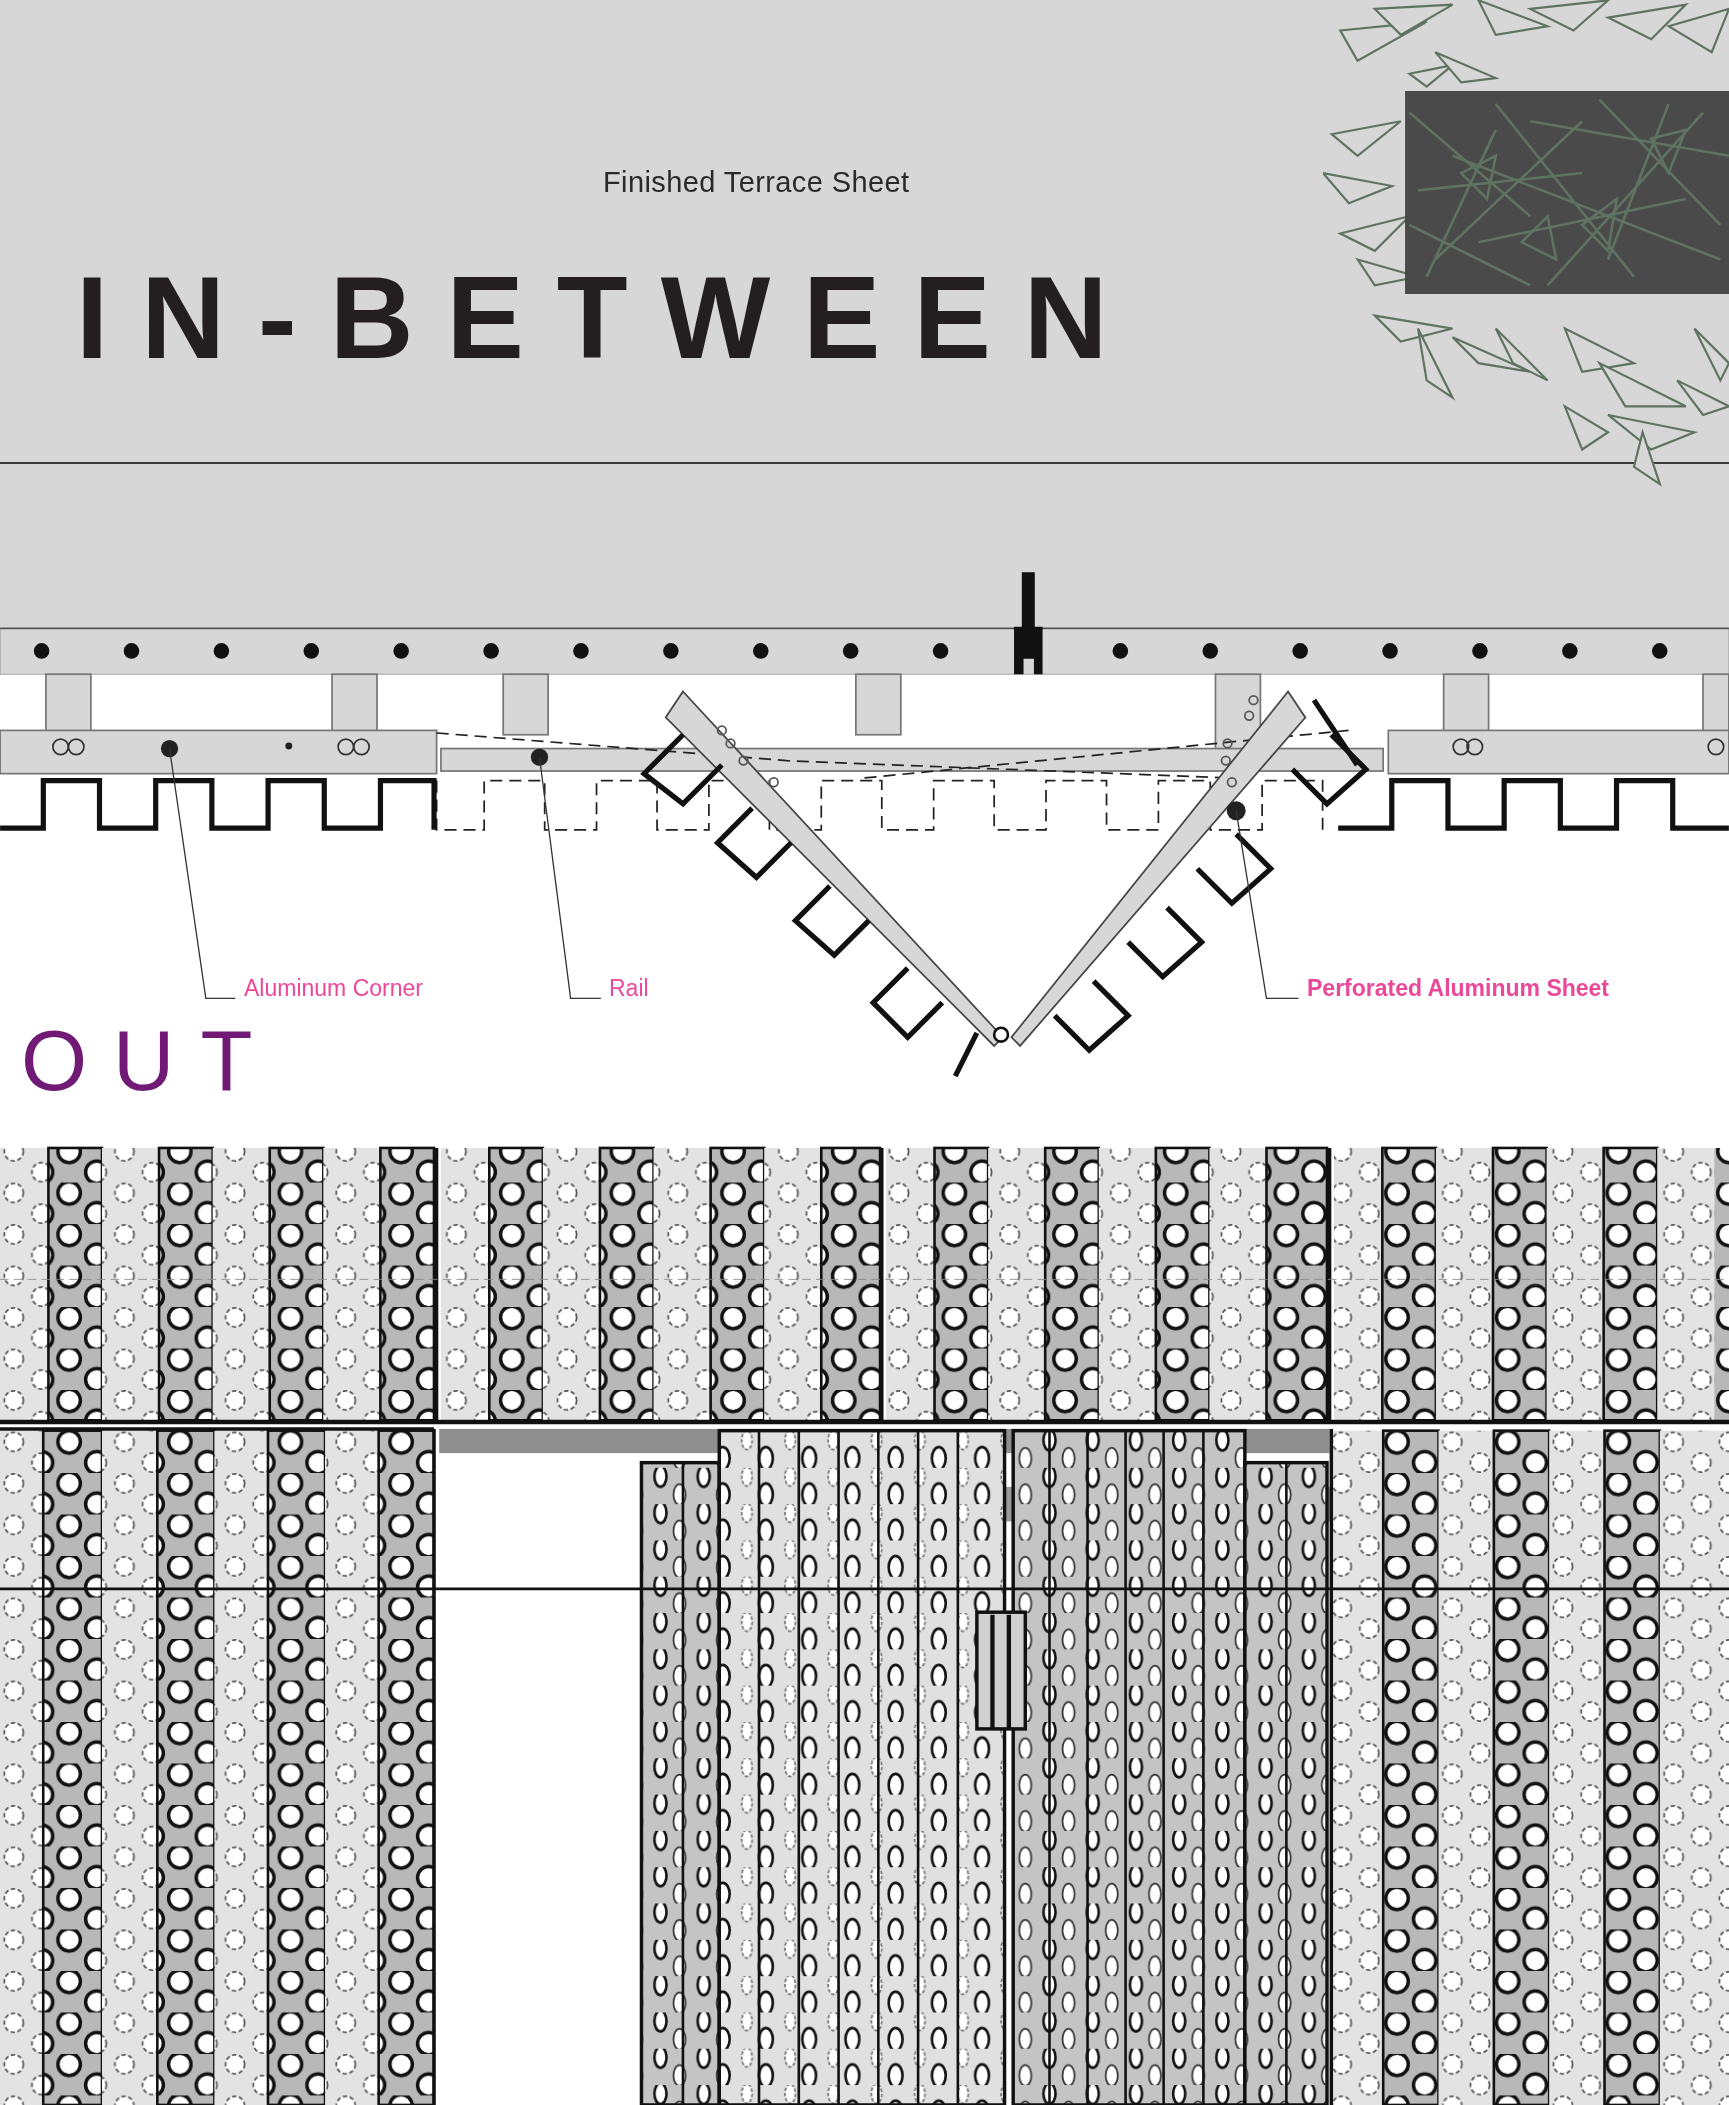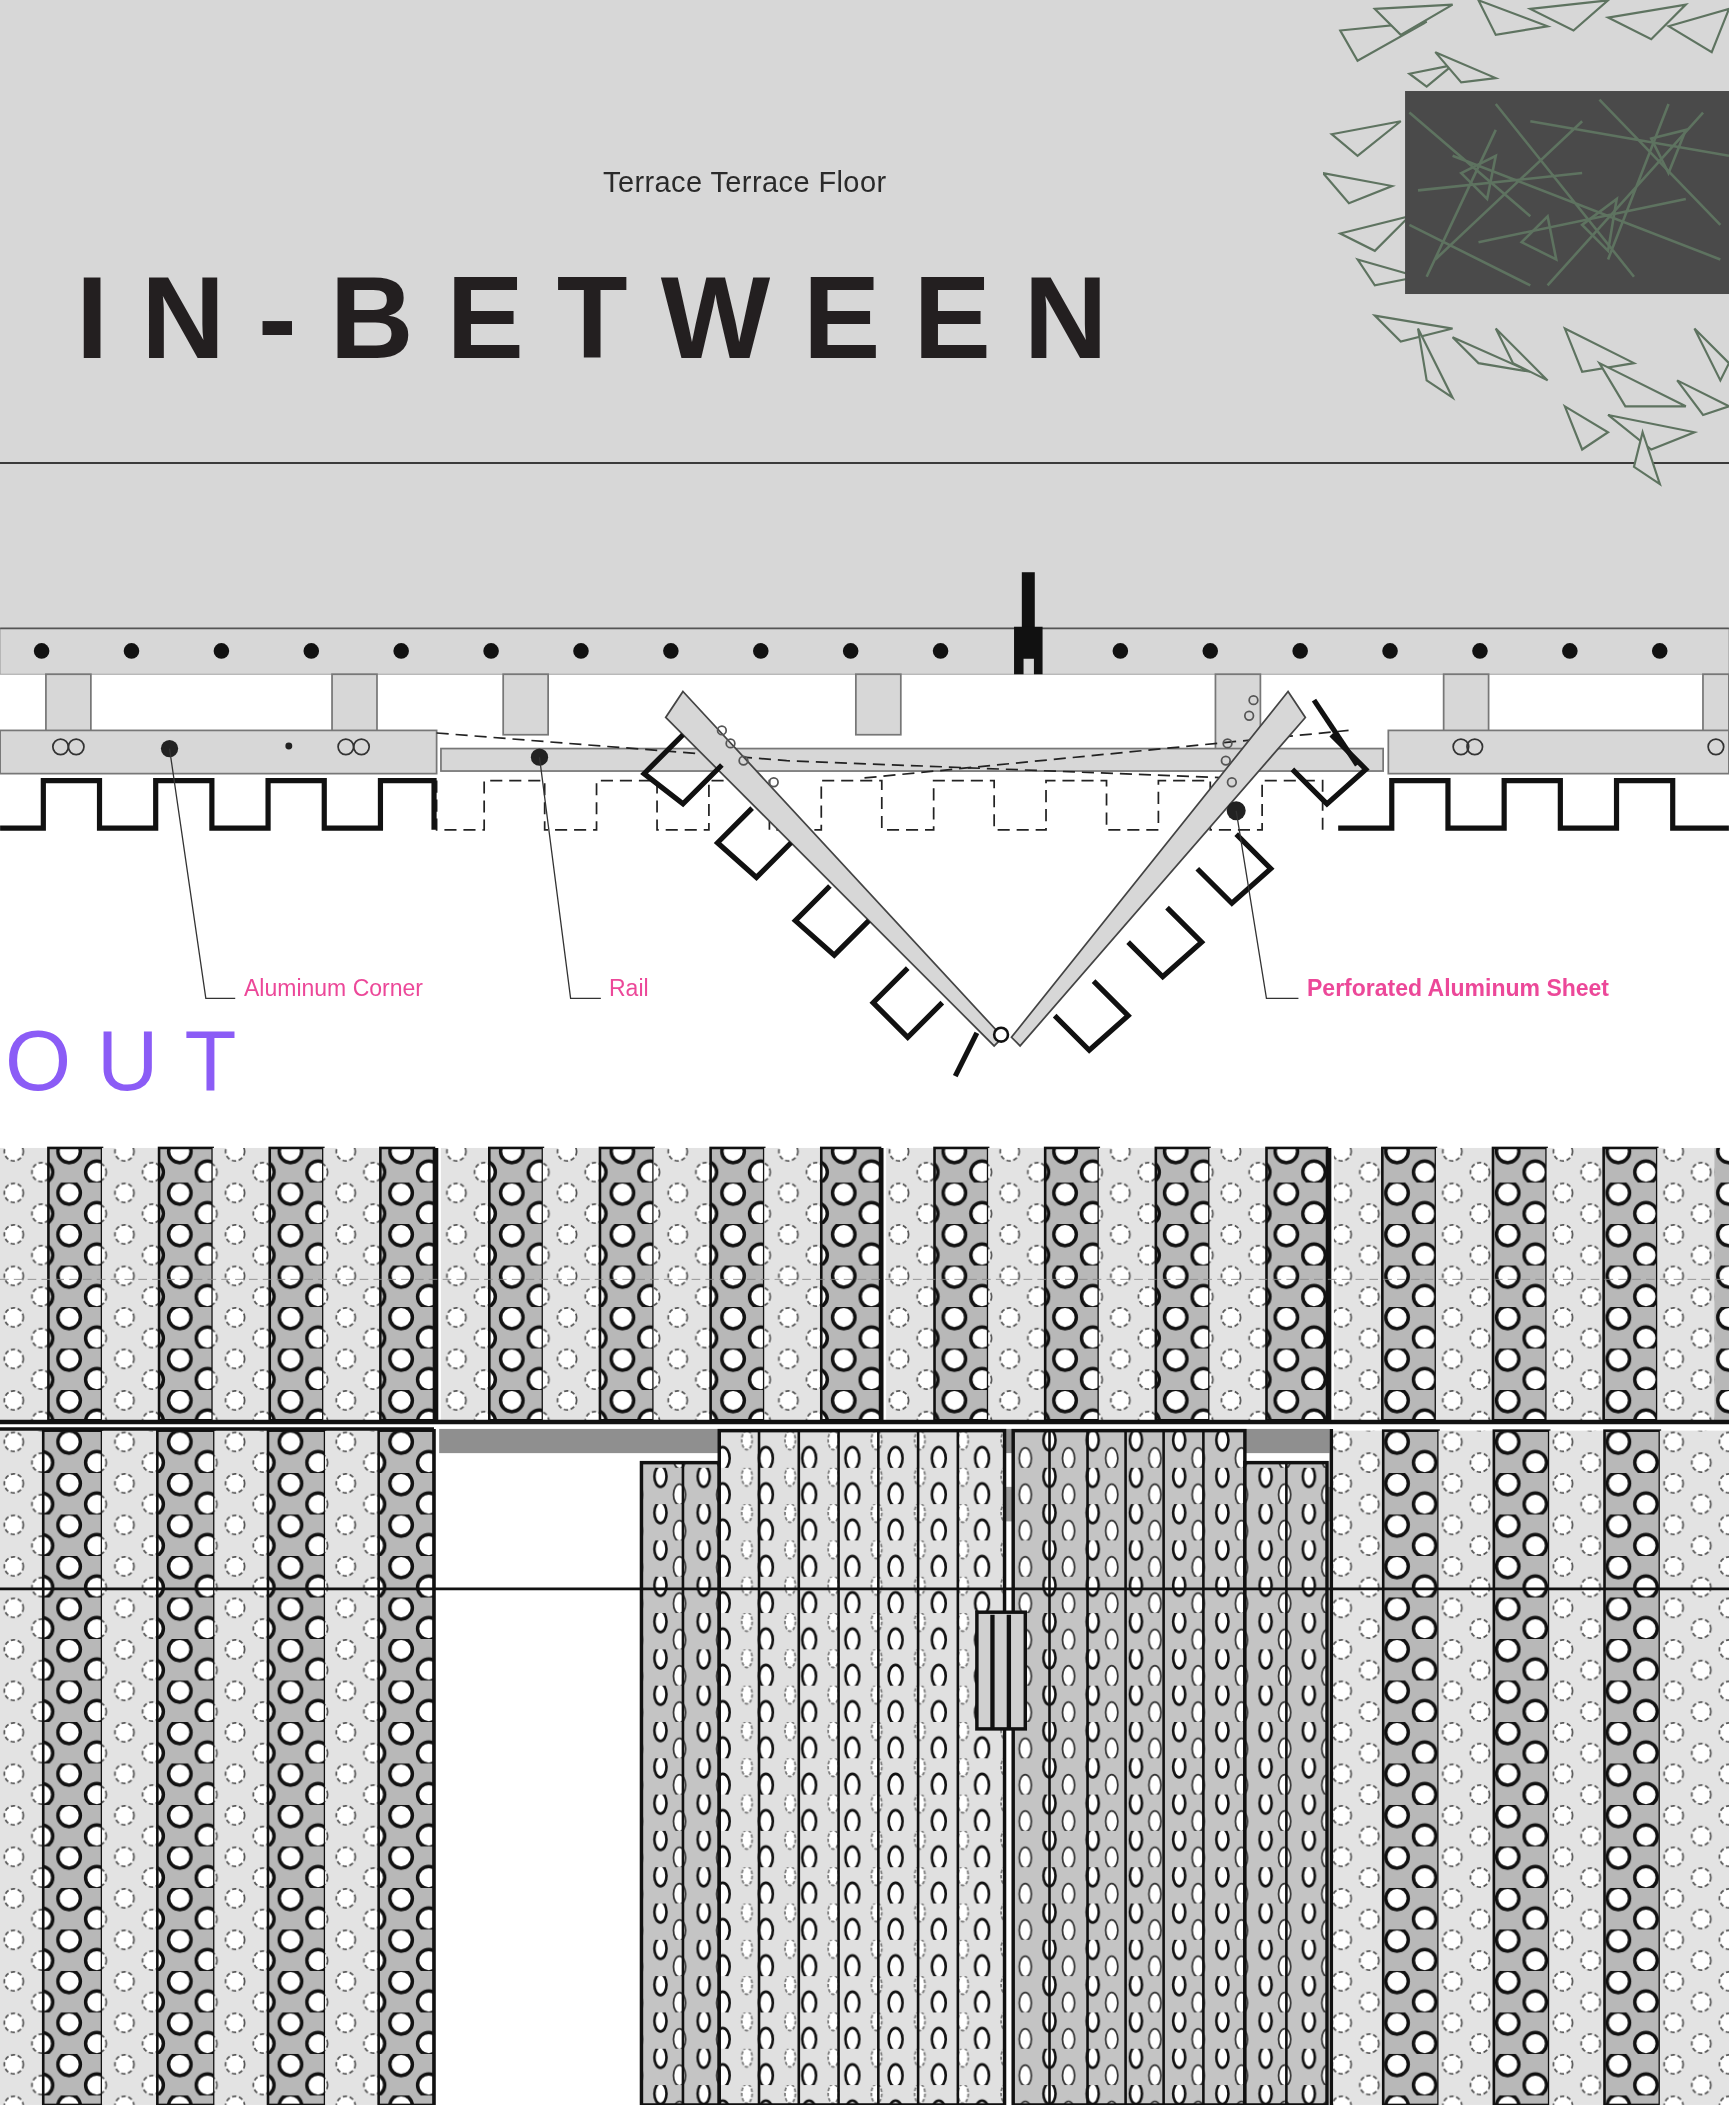--- a/index.html
+++ b/index.html
@@ -2,21 +2,21 @@
 <html style="font-size:14px"><head>
 <meta charset="utf-8">
 <style>
   html,body{margin:0;padding:0;}
   body{width:1729px;height:2106px;position:relative;overflow:hidden;background:#ffffff;font-family:"Liberation Sans","DejaVu Sans",sans-serif;}
   .abs{position:absolute;}
   #top-band{left:0;top:0;width:1729px;height:674px;background:#d7d7d7;}
   #floor-line{left:0;top:462px;width:1729px;height:1.7px;background:#3a3a3a;}
   #subtitle{left:603px;top:166px;font-size:29px;color:#2a2a2a;letter-spacing:0.4px;white-space:nowrap;}
   #title{left:76px;top:251px;font-size:116px;color:#231f20;letter-spacing:33px;white-space:nowrap;font-weight:700;}
-  #label-out{left:5px;top:1012px;font-size:85px;color:#8b5cf6;letter-spacing:26px;white-space:nowrap;}
+  #label-out{left:21px;top:1012px;font-size:85px;color:#701a75;letter-spacing:26px;white-space:nowrap;}
   .callout{font-size:23px;color:#ec4899;white-space:nowrap;}
   #detail-svg{left:0;top:0;}
   #facade-svg{left:0;top:1141px;}
   #plant-svg{left:1323px;top:0;}
 </style>
 </head>
 <body>
 
 <div id="top-band" class="abs"></div>
 <div id="floor-line" class="abs"></div>
@@ -47,21 +47,21 @@
     <path d="M100 85 L150 75 L120 100 Z"></path>
       <path d="M130 60 L200 90 L160 95 Z"></path>
   </g>
   <rect x="95" y="105" width="375" height="235" fill="#4a4a4a"></rect>
   <g stroke="#5e7360" stroke-width="3" fill="none">
     <path d="M100 130 L240 250 M130 300 L300 140 M200 120 L360 320 M260 330 L440 130 M320 115 L460 260 M110 220 L300 200 M180 280 L420 230 M240 140 L470 180 M120 320 L200 150 M330 300 L400 120 M150 180 L460 300 M100 260 L240 330"></path>
     <path d="M160 200 L200 180 L190 230 Z M300 260 L340 230 L330 290 Z M380 160 L420 150 L400 200 Z M230 280 L260 250 L270 300 Z"></path>
   </g>
 </svg>
 
-<div id="subtitle" class="abs">Terrace Terrace Floor</div>
+<div id="subtitle" class="abs">Finished Terrace Sheet</div>
 <div id="title" class="abs">IN-BETWEEN</div>
 
 <svg id="detail-svg" class="abs" width="1729" height="1141" viewBox="0 0 2000 1320">
 
   <rect x="0" y="727" width="2000" height="53" fill="#d7d7d7" stroke="#9a9a9a" stroke-width="1"></rect>
   <line x1="0" y1="727" x2="2000" y2="727" stroke="#555" stroke-width="2"></line>
 
   <g fill="#111">
     <circle cx="48" cy="753" r="9"></circle>
       <circle cx="152" cy="753" r="9"></circle>

